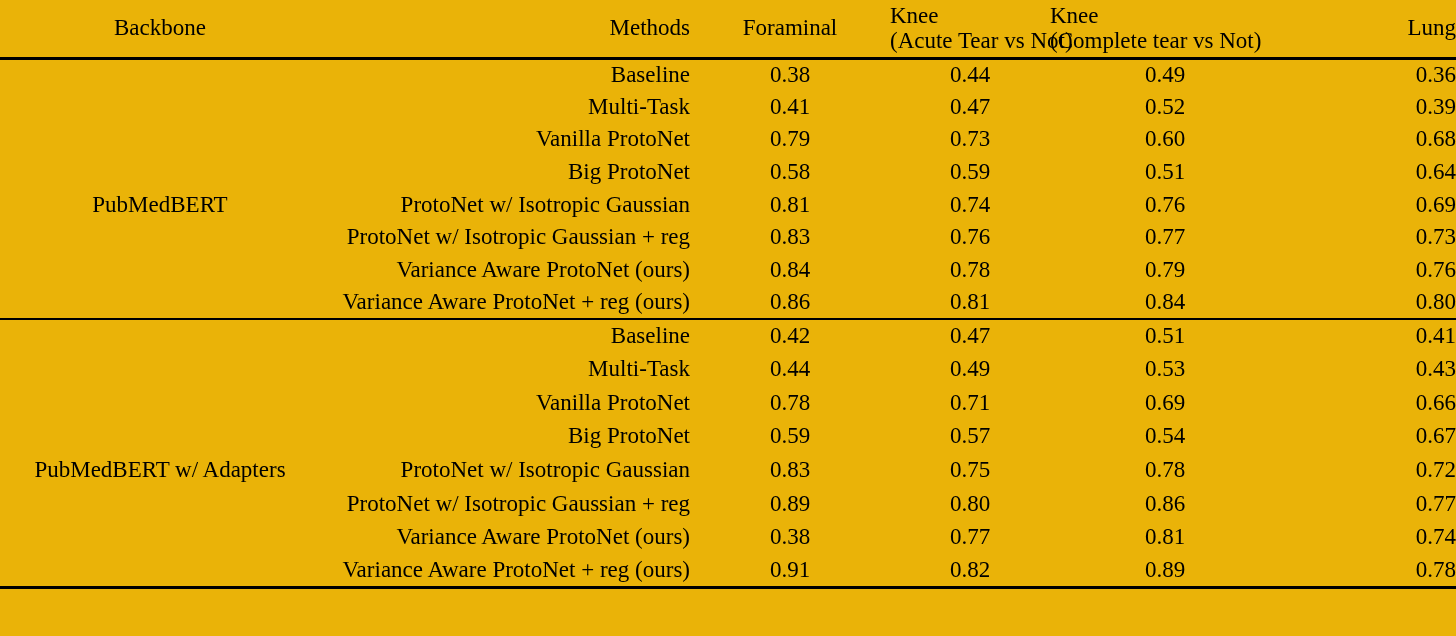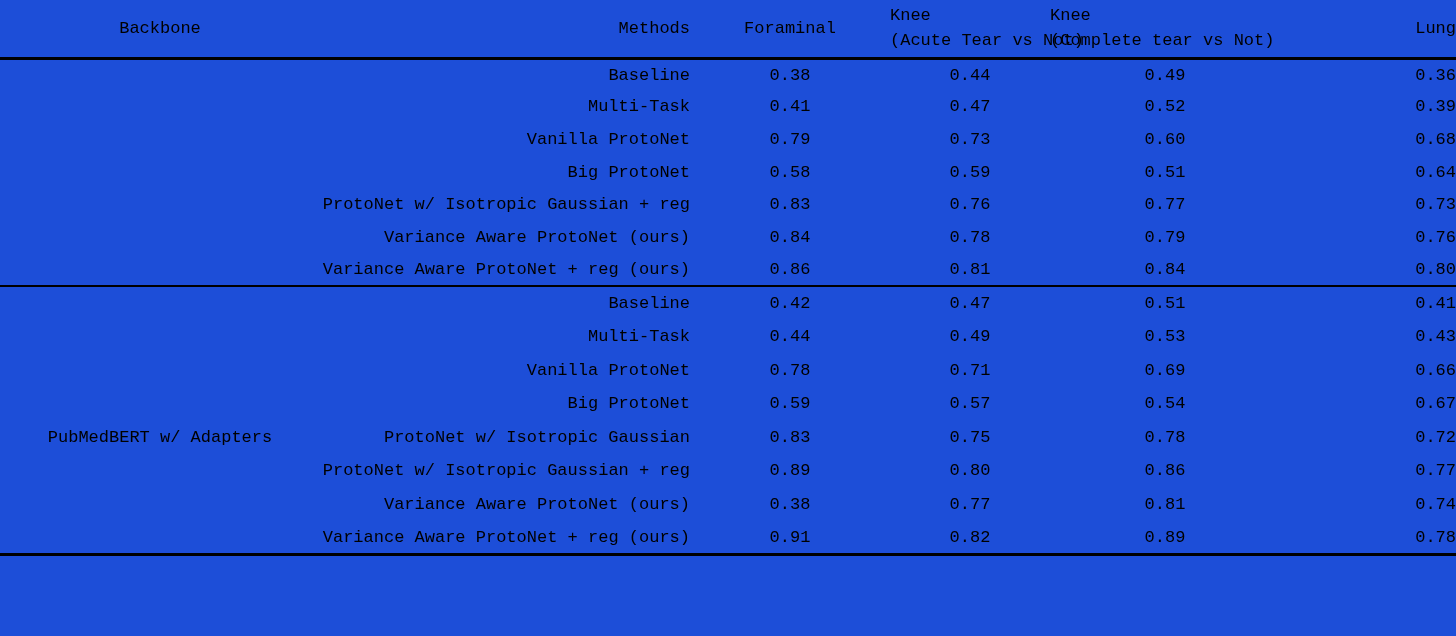--- a/index.html
+++ b/index.html
@@ -4,24 +4,24 @@
 <style>
   html, body {
     margin: 0;
     padding: 0;
     background: #ffffff;
   }
   #page {
     position: relative;
     width: 1456px;
     height: 636px;
-    background: #1d4ed8;
+    background: #eab308;
     overflow: hidden;
-    font-family: Liberation Mono, monospace;
-    font-size: 17px;
+    font-family: Liberation Serif, serif;
+    font-size: 23px;
     color: #000000;
   }
   table.results {
     width: 1456px;
     border-collapse: collapse;
     table-layout: fixed;
   }
   table.results th, table.results td {
     box-sizing: border-box;
     padding: 0;
@@ -117,20 +117,28 @@
         </tr>
         <tr>
           <td class="c-backbone"></td>
           <td class="c-method">Big ProtoNet</td>
           <td class="c-val c0">0.58</td>
           <td class="c-val c1">0.59</td>
           <td class="c-val c2">0.51</td>
           <td class="c-val c3">0.64</td>
         </tr>
         <tr>
+          <td class="c-backbone">PubMedBERT</td>
+          <td class="c-method">ProtoNet w/ Isotropic Gaussian</td>
+          <td class="c-val c0">0.81</td>
+          <td class="c-val c1">0.74</td>
+          <td class="c-val c2">0.76</td>
+          <td class="c-val c3">0.69</td>
+        </tr>
+        <tr>
           <td class="c-backbone"></td>
           <td class="c-method">ProtoNet w/ Isotropic Gaussian + reg</td>
           <td class="c-val c0">0.83</td>
           <td class="c-val c1">0.76</td>
           <td class="c-val c2">0.77</td>
           <td class="c-val c3">0.73</td>
         </tr>
         <tr>
           <td class="c-backbone"></td>
           <td class="c-method">Variance Aware ProtoNet (ours)</td>

